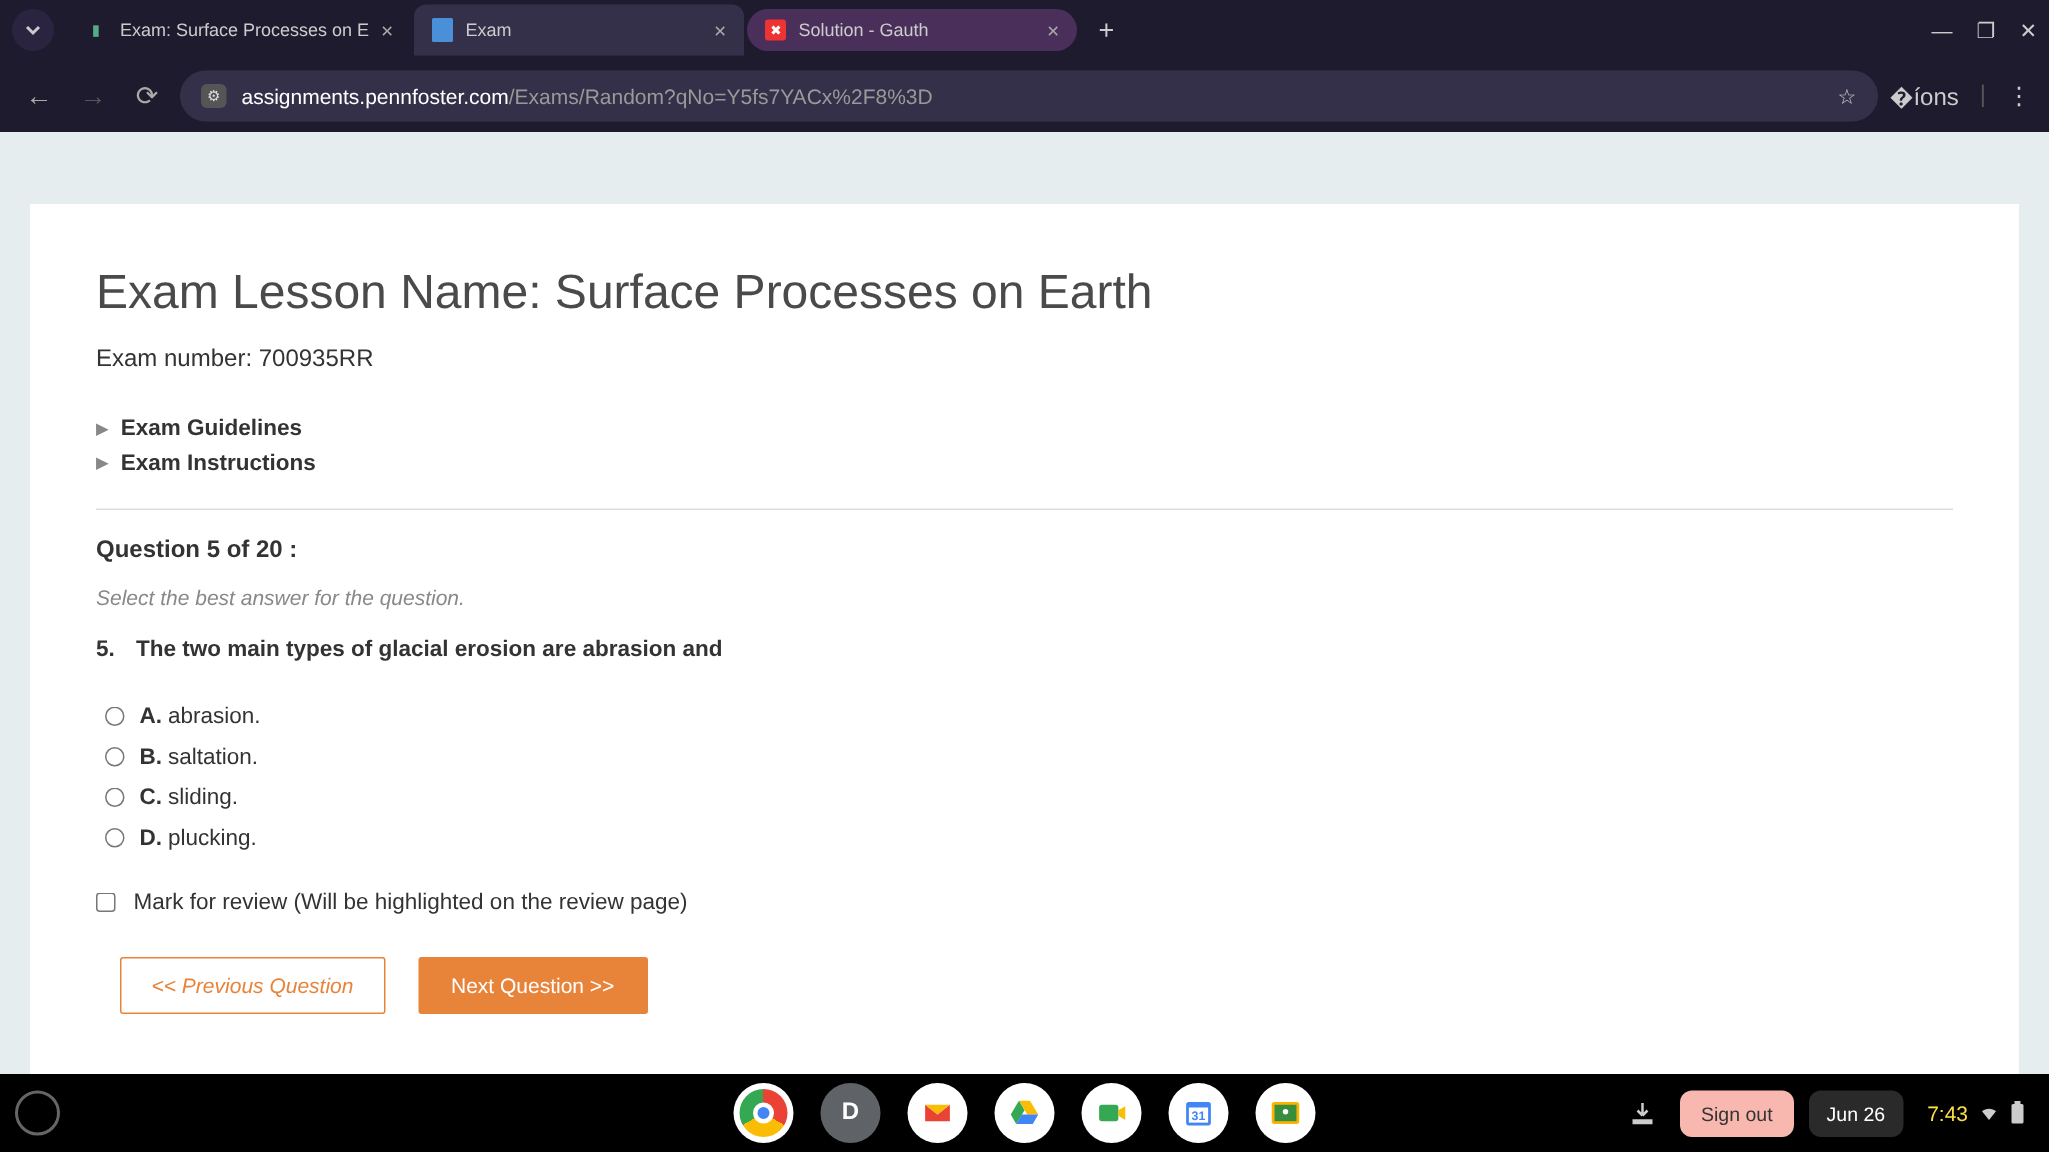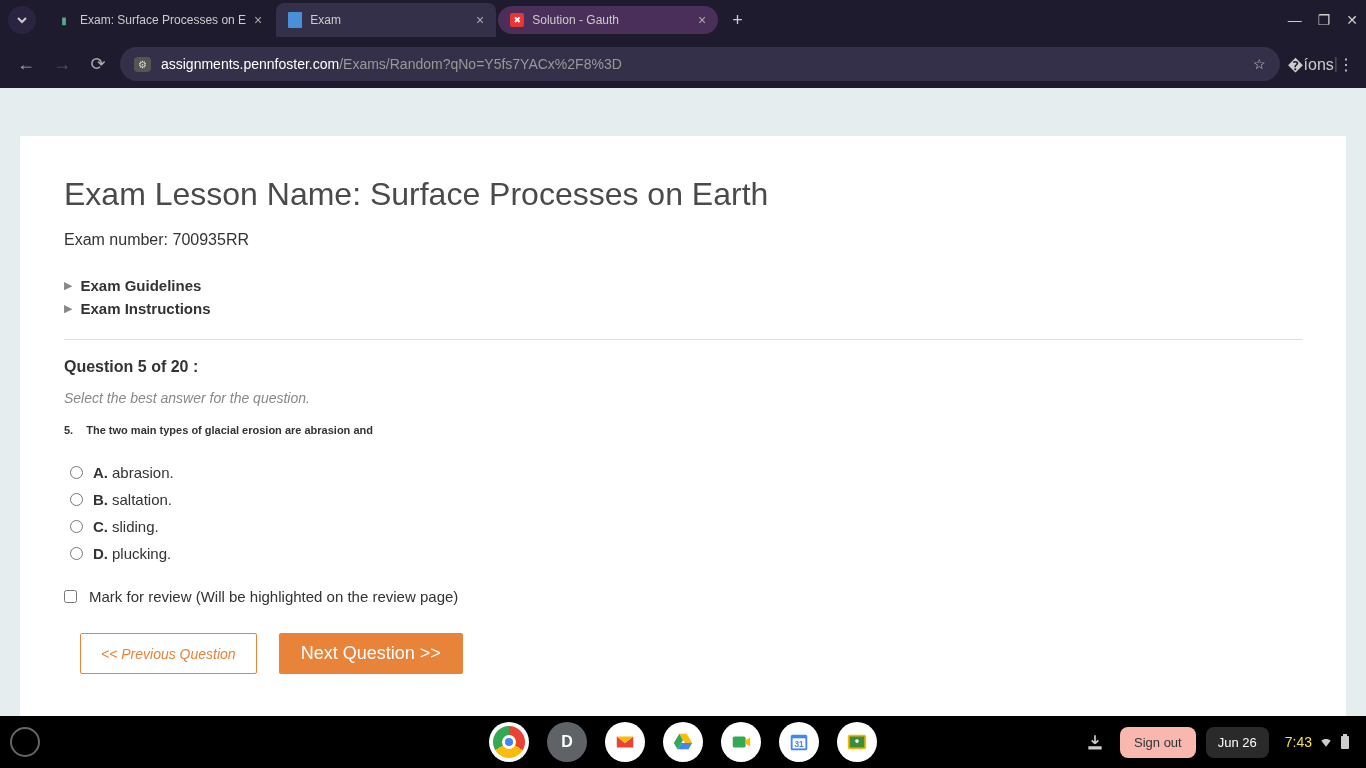--- a/index.html
+++ b/index.html
@@ -20,46 +20,46 @@
 .window-controls span { cursor: pointer; font-size: 14px; }
 
 .addr-bar { background: #1f1b2e; height: 48px; display: flex; align-items: center; padding: 0 12px; gap: 8px; }
 .nav-btn { color: #aaa; font-size: 18px; cursor: pointer; width: 28px; text-align: center; }
 .nav-btn.disabled { color: #555; }
 .url-box { flex: 1; background: #35304a; border-radius: 20px; height: 34px; display: flex; align-items: center; padding: 0 14px; color: #ccc; font-size: 14px; }
 .url-icon { background: #555; border-radius: 4px; padding: 2px 4px; font-size: 10px; margin-right: 10px; color: #ddd; }
 .url-domain { color: #fff; }
 .url-path { color: #999; }
 .url-actions { margin-left: auto; display: flex; gap: 14px; color: #ccc; }
-.addr-right { display: flex; color: #ccc; align-items: center; }
+.addr-right { display: flex; gap: 14px; color: #ccc; align-items: center; }
 .addr-right span { cursor: pointer; }
 
 
 .page-wrap { background: #e6edef; height: 628px; overflow: auto; }
 .page { background: #fff; margin: 48px 20px 0 20px; padding: 40px 44px 20px 44px; min-height: 580px; }
 .exam-title { font-size: 32px; font-weight: 300; color: #4a4a4a; margin-bottom: 18px; }
 .exam-number { font-size: 16px; color: #333; margin-bottom: 28px; }
 .expand-row { display: flex; align-items: center; margin-bottom: 6px; cursor: pointer; }
 .expand-arrow { color: #888; font-size: 11px; margin-right: 8px; }
 .expand-label { font-weight: bold; font-size: 15px; color: #333; }
 .divider { border: none; border-top: 1px solid #ddd; margin: 22px 0 18px 0; }
 .question-header { font-weight: bold; font-size: 16px; color: #333; margin-bottom: 14px; }
 .question-hint { font-style: italic; color: #888; font-size: 14px; margin-bottom: 18px; }
-.question-text { font-size: 11px; color: #333; margin-bottom: 28px; }
+.question-text { font-size: 15px; color: #333; margin-bottom: 28px; }
 .question-text .qnum { font-weight: bold; margin-right: 10px; }
 .question-text .qbody { font-weight: bold; }
 .options { margin-left: 6px; margin-bottom: 26px; }
 .option-row { display: flex; align-items: center; margin-bottom: 10px; font-size: 15px; color: #333; }
 .option-row input { margin-right: 10px; }
 .option-letter { font-weight: bold; margin-right: 4px; }
 .review-row { display: flex; align-items: center; font-size: 15px; color: #333; margin-bottom: 28px; }
 .review-row input { margin-right: 12px; }
 .nav-buttons { display: flex; gap: 22px; margin-left: 16px; }
 .btn-prev { border: 1px solid #e8833a; color: #e8833a; background: #fff; padding: 10px 20px; font-size: 14px; cursor: pointer; border-radius: 2px; font-style: italic; }
-.btn-next { border: none; background: #e8833a; color: #fff; padding: 10px 22px; font-size: 18px; cursor: pointer; border-radius: 2px; }
+.btn-next { border: none; background: #e8833a; color: #fff; padding: 10px 22px; font-size: 14px; cursor: pointer; border-radius: 2px; }
 
 
 .taskbar { position: absolute; bottom: 0; left: 0; right: 0; height: 52px; background: #000; display: flex; align-items: center; padding: 0 10px; }
 .tb-left { width: 30px; height: 30px; border: 2px solid #666; border-radius: 50%; cursor: pointer; }
 .tb-center { position: absolute; left: 50%; transform: translateX(-50%); display: flex; gap: 18px; align-items: center; }
 .tb-icon { width: 40px; height: 40px; border-radius: 50%; display: flex; align-items: center; justify-content: center; font-size: 16px; font-weight: bold; cursor: pointer; }
 .tb-chrome { background: #fff; position: relative; }
 .tb-chrome-inner { width: 32px; height: 32px; border-radius: 50%; background: conic-gradient(#ea4335 0 120deg, #fbbc05 120deg 240deg, #34a853 240deg 360deg); display:flex; align-items:center; justify-content:center;}
 .tb-chrome-dot { width: 14px; height: 14px; border-radius:50%; background:#4285f4; border: 3px solid #fff;}
 .tb-d { background: #5f6368; color: #fff; }

